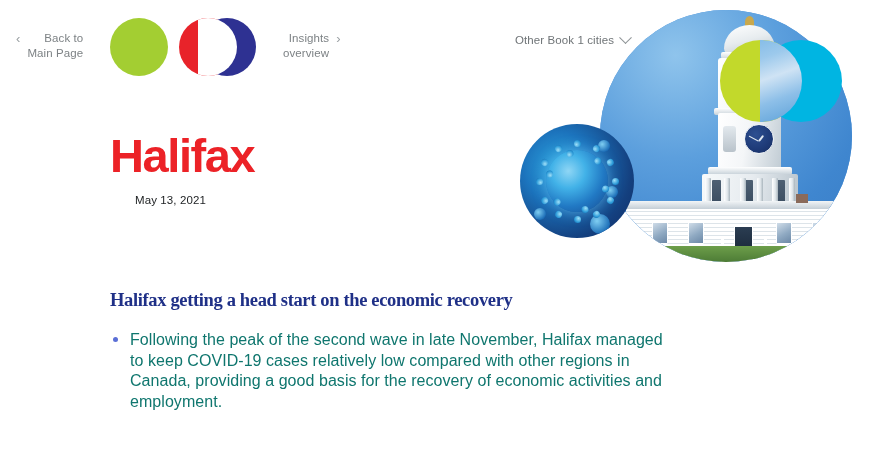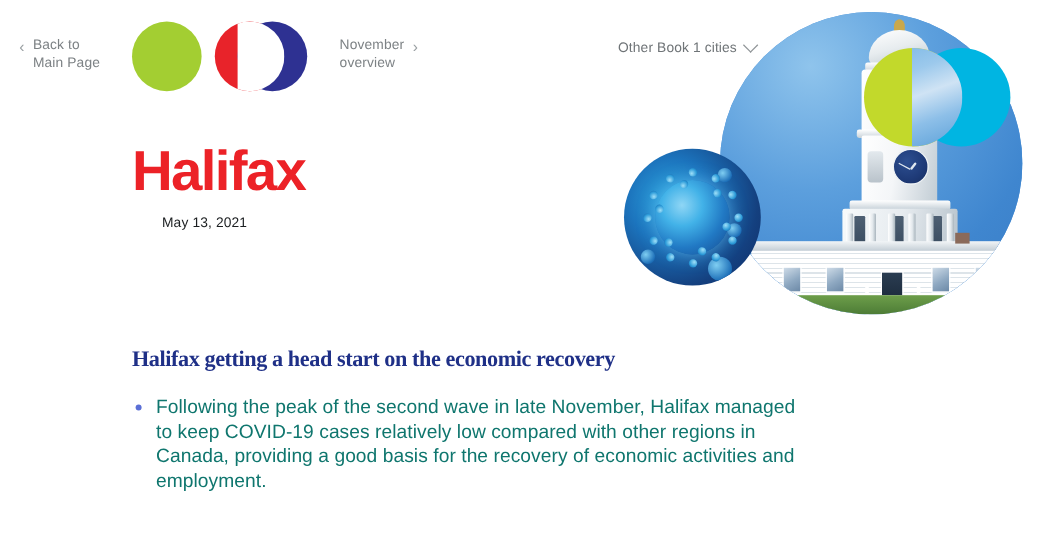--- a/index.html
+++ b/index.html
@@ -248,21 +248,21 @@
     position: absolute;
     display: flex;
     align-items: flex-start;
     gap: 7px;
     color: #7d8285;
     font-size: 11.5px;
     line-height: 15px;
     letter-spacing: .1px;
     cursor: pointer;
   }
-  .nav-link .lbl { display: block; }
+  .nav-link .lbl { display: block; text-align: right; }
   .nav-back { left: 16px; top: 31px; }
   .nav-national { left: 283px; top: 31px; }
   .chev {
     font-size: 13px;
     line-height: 15px;
     color: #9aa0a3;
     font-weight: 400;
   }
 
   .logo {
@@ -322,21 +322,21 @@
     color: #111315;
     letter-spacing: -.5px;
     line-height: 30px;
   }
   .city {
     font-size: 47px;
     font-weight: 700;
     color: #ec2227;
     letter-spacing: -1.4px;
     line-height: 56px;
-    margin-top: 6px;
+    margin-top: 20px;
   }
   .pubdate {
     font-size: 11.5px;
     color: #1c1f21;
     margin-top: 10px;
     letter-spacing: .1px;
     padding-left: 25px;
   }
 
   
@@ -477,21 +477,21 @@
       <div class="c-green"></div>
       <div class="c-red"></div>
       <div class="c-blue"></div>
       <div class="c-lens">
           <i></i>
         </div>
     </div>
 
     <a class="nav-link nav-national">
       <span>
-        <span class="lbl">November</span>
+        <span class="lbl">Insights</span>
         <span class="lbl">overview</span>
       </span>
       <span class="chev">›</span>
     </a>
 
     <div class="city-select">
       <span>Other Book 1 cities</span>
       <span class="caret"></span>
     </div>
   </div>

